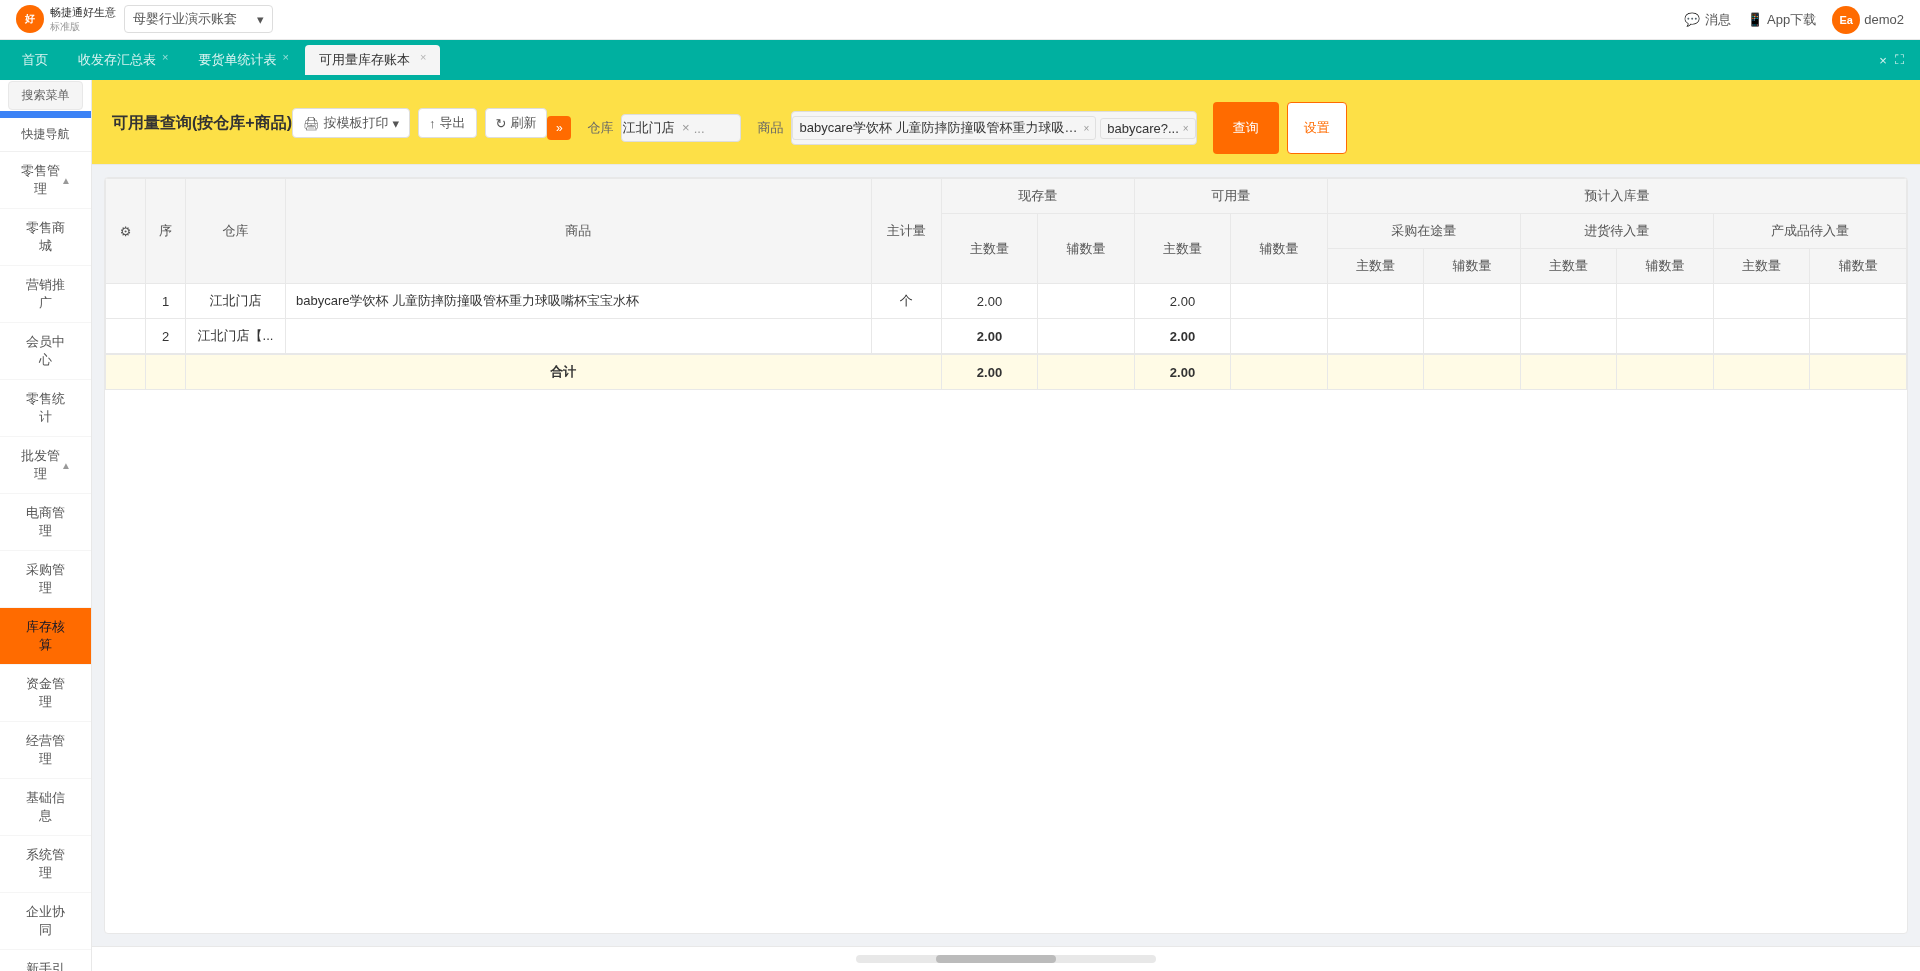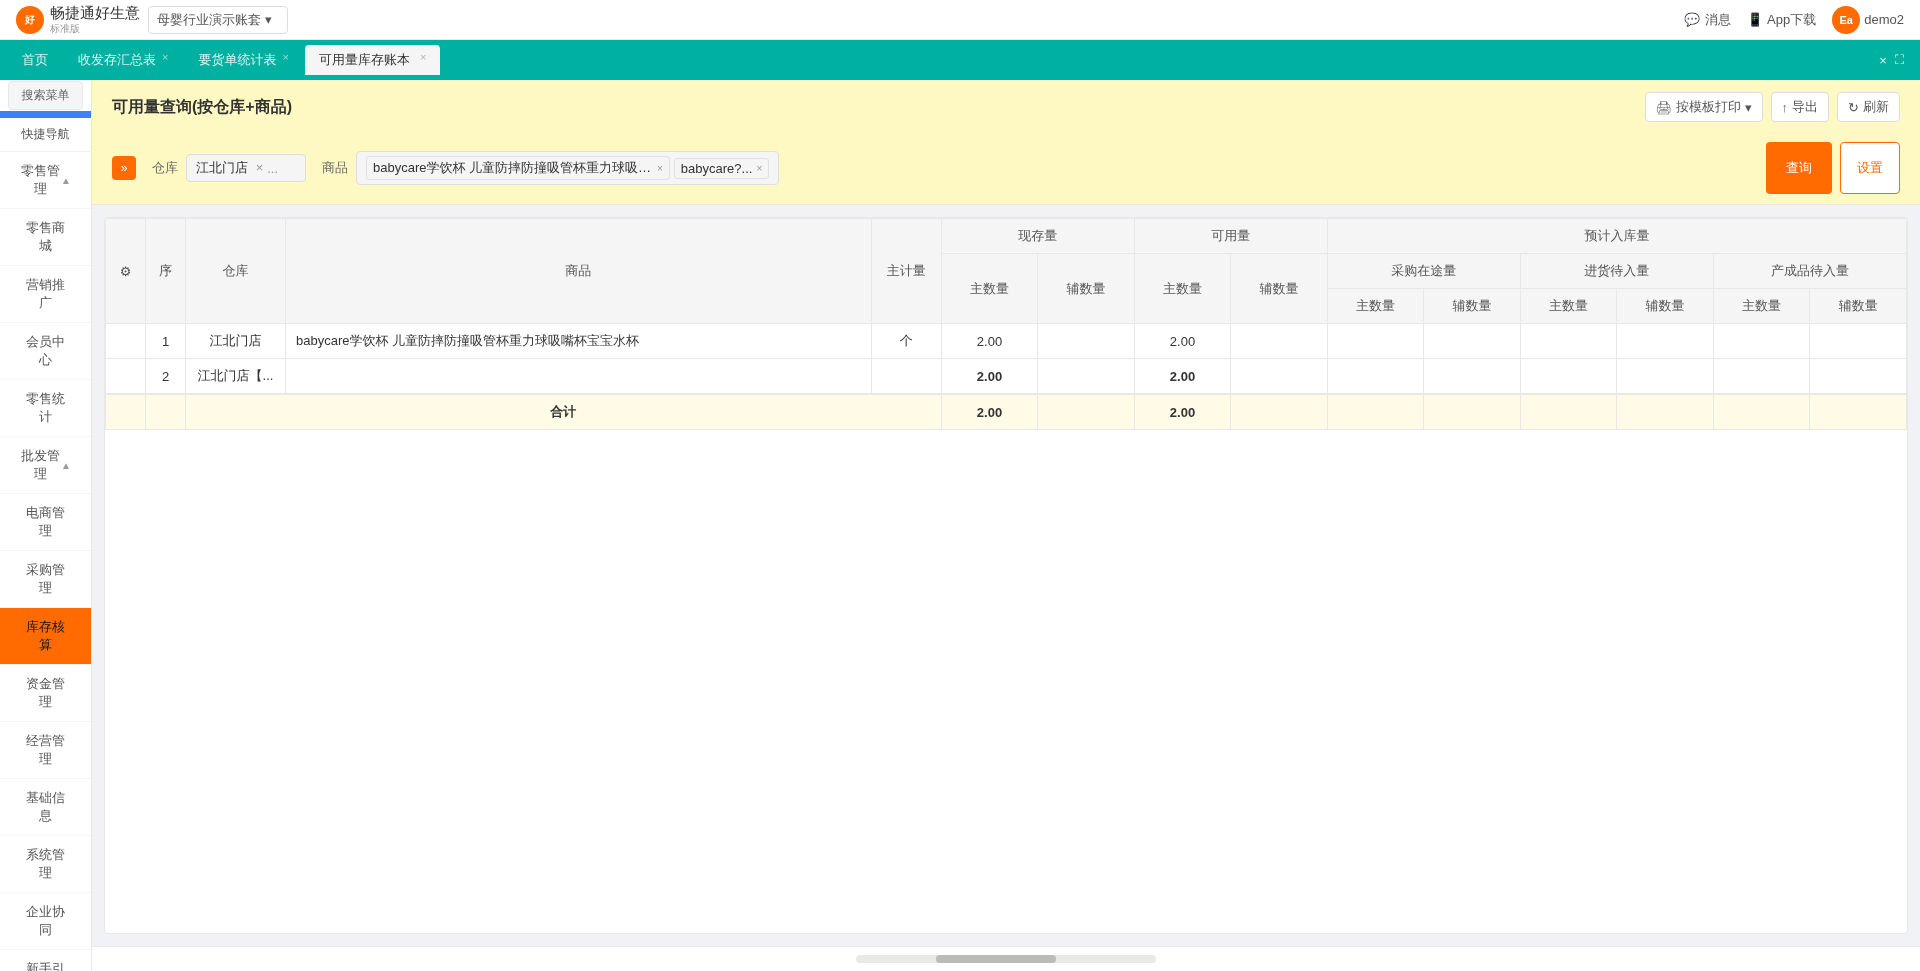--- a/index.html
+++ b/index.html
@@ -32,33 +32,33 @@
       background: #ff6b00;
       border-radius: 50%;
       display: flex;
       align-items: center;
       justify-content: center;
       color: white;
       font-size: 10px;
       font-weight: bold;
     }
     .logo-text {
-      font-size: 15px;
+      font-size: 11px;
       color: #333;
       line-height: 1.3;
       text-align: right;
     }
     .logo-sub {
       font-size: 10px;
       color: #999;
     }
     .industry-selector {
       display: flex;
       align-items: center;
-      gap: 4px;
+      gap: 20px;
       padding: 4px 8px;
       border: 1px solid #ddd;
       border-radius: 4px;
       cursor: pointer;
       font-size: 12px;
       color: #555;
       min-width: 140px;
     }
     .top-bar-right {
       display: flex;
@@ -201,25 +201,25 @@
     .content-area {
       flex: 1;
       display: flex;
       flex-direction: column;
       overflow: hidden;
       background: #f0f2f5;
     }
 
     
     .page-header {
-      background: #fef9c3;
+      background: #fde047;
       padding: 12px 20px 0 20px;
       border-bottom: 1px solid #e8e8e8;
       display: flex;
-      flex-direction: column;
+      flex-direction: row;
       flex-shrink: 0;
     }
     .page-title-row {
       display: flex;
       align-items: center;
       justify-content: space-between;
       margin-bottom: 10px;
     }
     .page-title {
       font-size: 16px;
@@ -272,21 +272,21 @@
     }
     .filter-label {
       color: #666;
       font-size: 13px;
       white-space: nowrap;
     }
     .filter-value {
       display: flex;
       align-items: center;
       gap: 4px;
-      padding: 4px 9px;
+      padding: 4px 0;
       background: #f5f5f5;
       border: 1px solid #ddd;
       border-radius: 4px;
       font-size: 12px;
       color: #333;
       min-width: 120px;
     }
     .filter-tag {
       display: inline-flex;
       align-items: center;

